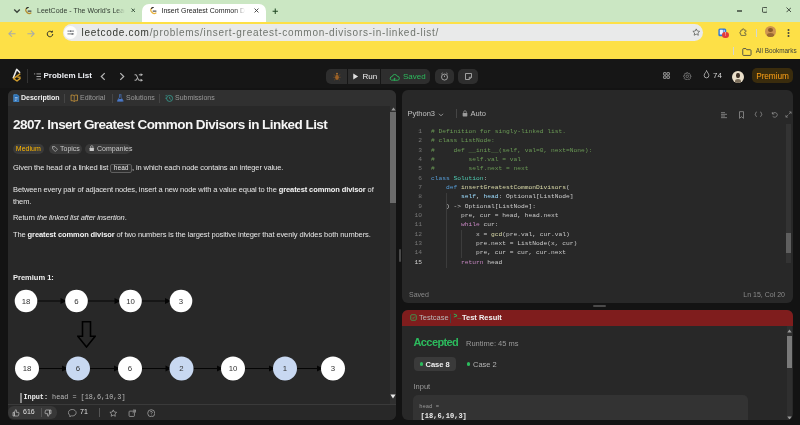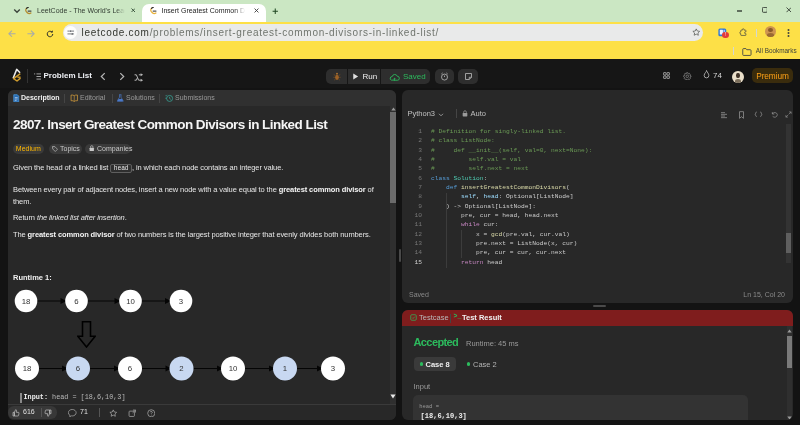--- a/index.html
+++ b/index.html
@@ -234,21 +234,21 @@
         <path d="M5.5 10V7a4.5 4.5 0 0 1 9 0v3" fill="none" stroke="#c8c8c8" stroke-width="2.6"></path>
       </svg>
     <div class="a" style="left:12px;top:1px;font-size:7px;color:#c8c8c8">Companies</div>
   </div>
 
   <div class="a" style="left:5.5px;top:73px;width:380px;font-size:7.5px;letter-spacing:-0.1px;color:#e6e6e6;white-space:nowrap">Given the head of a linked list <span class="mono" style="font-size:6.3px;background:#2f2f2f;border:0.5px solid #5f5f5f;border-radius:2px;padding:0 2.5px;color:#e6e6e6">head</span>, in which each node contains an integer value.</div>
   <div class="a" style="left:5.5px;top:94px;width:380px;font-size:7.5px;letter-spacing:-0.1px;color:#e6e6e6;line-height:12.2px">Between every pair of adjacent nodes, insert a new node with a value equal to the <b style="color:#f5f5f5">greatest common divisor</b> of<br>them.</div>
   <div class="a" style="left:5.5px;top:123.5px;font-size:7.5px;letter-spacing:-0.1px;color:#e6e6e6">Return <i>the linked list after insertion</i>.</div>
   <div class="a" style="left:5.5px;top:140.5px;font-size:7.5px;letter-spacing:-0.1px;color:#e6e6e6;white-space:nowrap">The <b style="color:#f5f5f5">greatest common divisor</b> of two numbers is the largest positive integer that evenly divides both numbers.</div>
 
-  <div class="a" style="left:5.5px;top:183.5px;font-size:7.5px;font-weight:bold;color:#f0f0f0">Runtime 1:</div>
+  <div class="a" style="left:5.5px;top:183.5px;font-size:7.5px;font-weight:bold;color:#f0f0f0">Premium 1:</div>
 
   <svg class="a" style="left:0;top:199.5px" width="200" height="24" viewBox="0 0 200 24">
     <line x1="18" y1="12" x2="170" y2="12" stroke="#050505" stroke-width="1.2"></line>
     <path d="M58.5 12l-6-2.9v5.8z" fill="#050505"></path>
       <path d="M112.5 12l-6-2.9v5.8z" fill="#050505"></path>
       <path d="M163 12l-6-2.9v5.8z" fill="#050505"></path>
     <circle cx="18" cy="12" r="11.3" fill="#fff"></circle>
       <text x="18" y="14.8" font-size="7.8" fill="#333" text-anchor="middle" font-family="Liberation Sans">18</text>
     <circle cx="68.5" cy="12" r="11.3" fill="#fff"></circle>
       <text x="68.5" y="14.8" font-size="7.8" fill="#333" text-anchor="middle" font-family="Liberation Sans">6</text>

